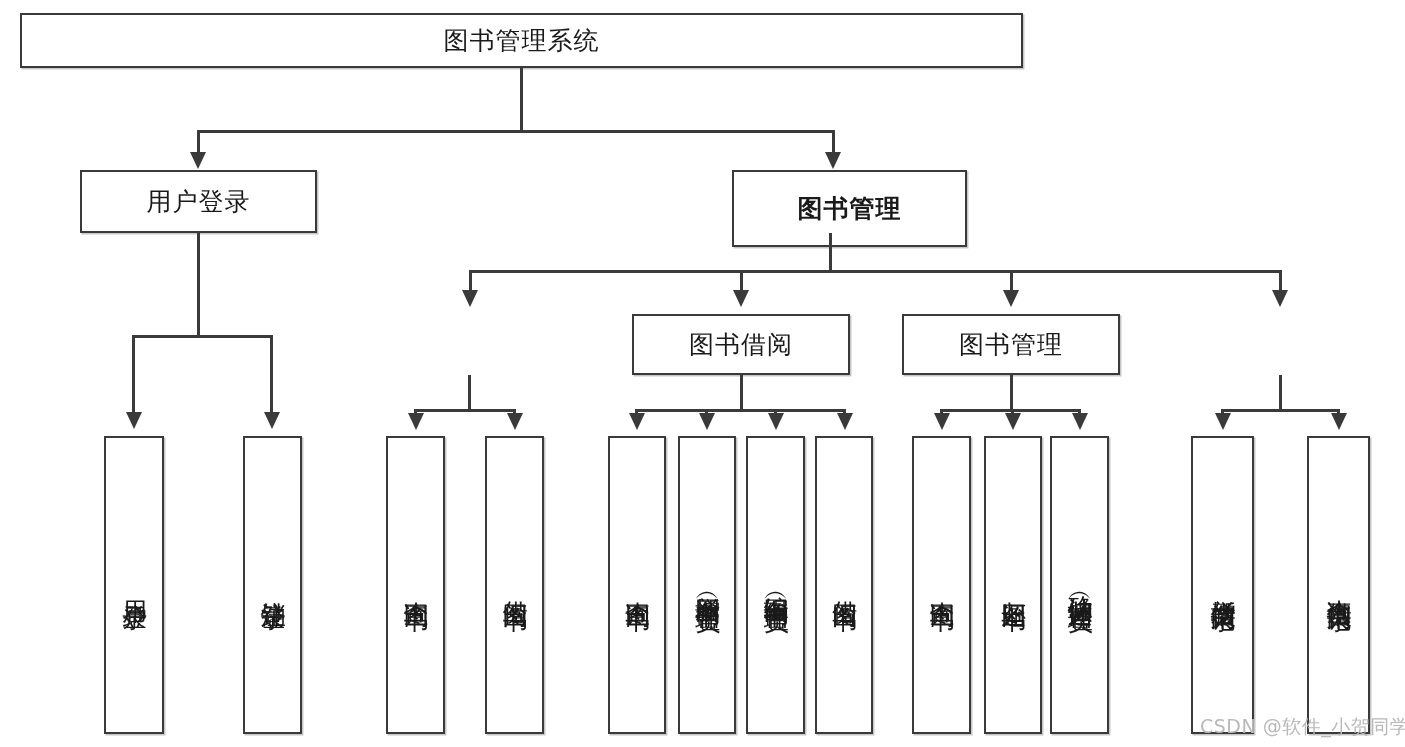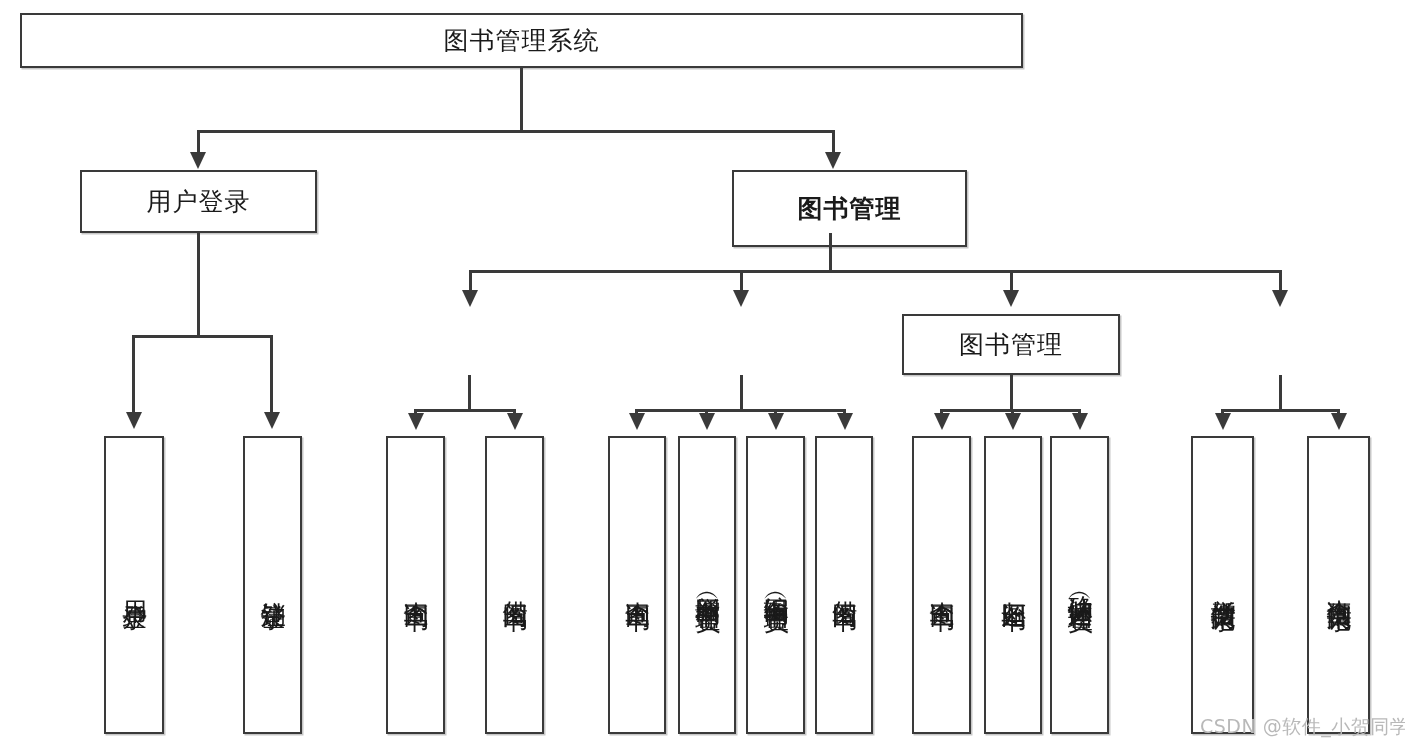--- a/index.html
+++ b/index.html
@@ -123,20 +123,23 @@
 
   <div class="vline" style="left:740px; top:270px; height:22px;"></div>
   <div class="arrow" style="left:733px; top:290px;"></div>
 
   <div class="vline" style="left:1010px; top:270px; height:22px;"></div>
   <div class="arrow" style="left:1003px; top:290px;"></div>
 
   <div class="vline" style="left:1279px; top:270px; height:22px;"></div>
   <div class="arrow" style="left:1272px; top:290px;"></div>
 
+  <div class="node horiz" style="left:632px; top:314px; width:218px; height:61px;">
+    <span>图书借阅</span>
+  </div>
   <div class="node horiz" style="left:902px; top:314px; width:218px; height:61px;">
     <span>图书管理</span>
   </div>
 
   <div class="vline" style="left:468px; top:375px; height:34px;"></div>
   <div class="hline" style="left:414px; top:409px; width:101px;"></div>
   <div class="vline" style="left:414px; top:409px; height:7px;"></div>
   <div class="arrow" style="left:408px; top:413px;"></div>
   <div class="vline" style="left:513px; top:409px; height:7px;"></div>
   <div class="arrow" style="left:507px; top:413px;"></div>

